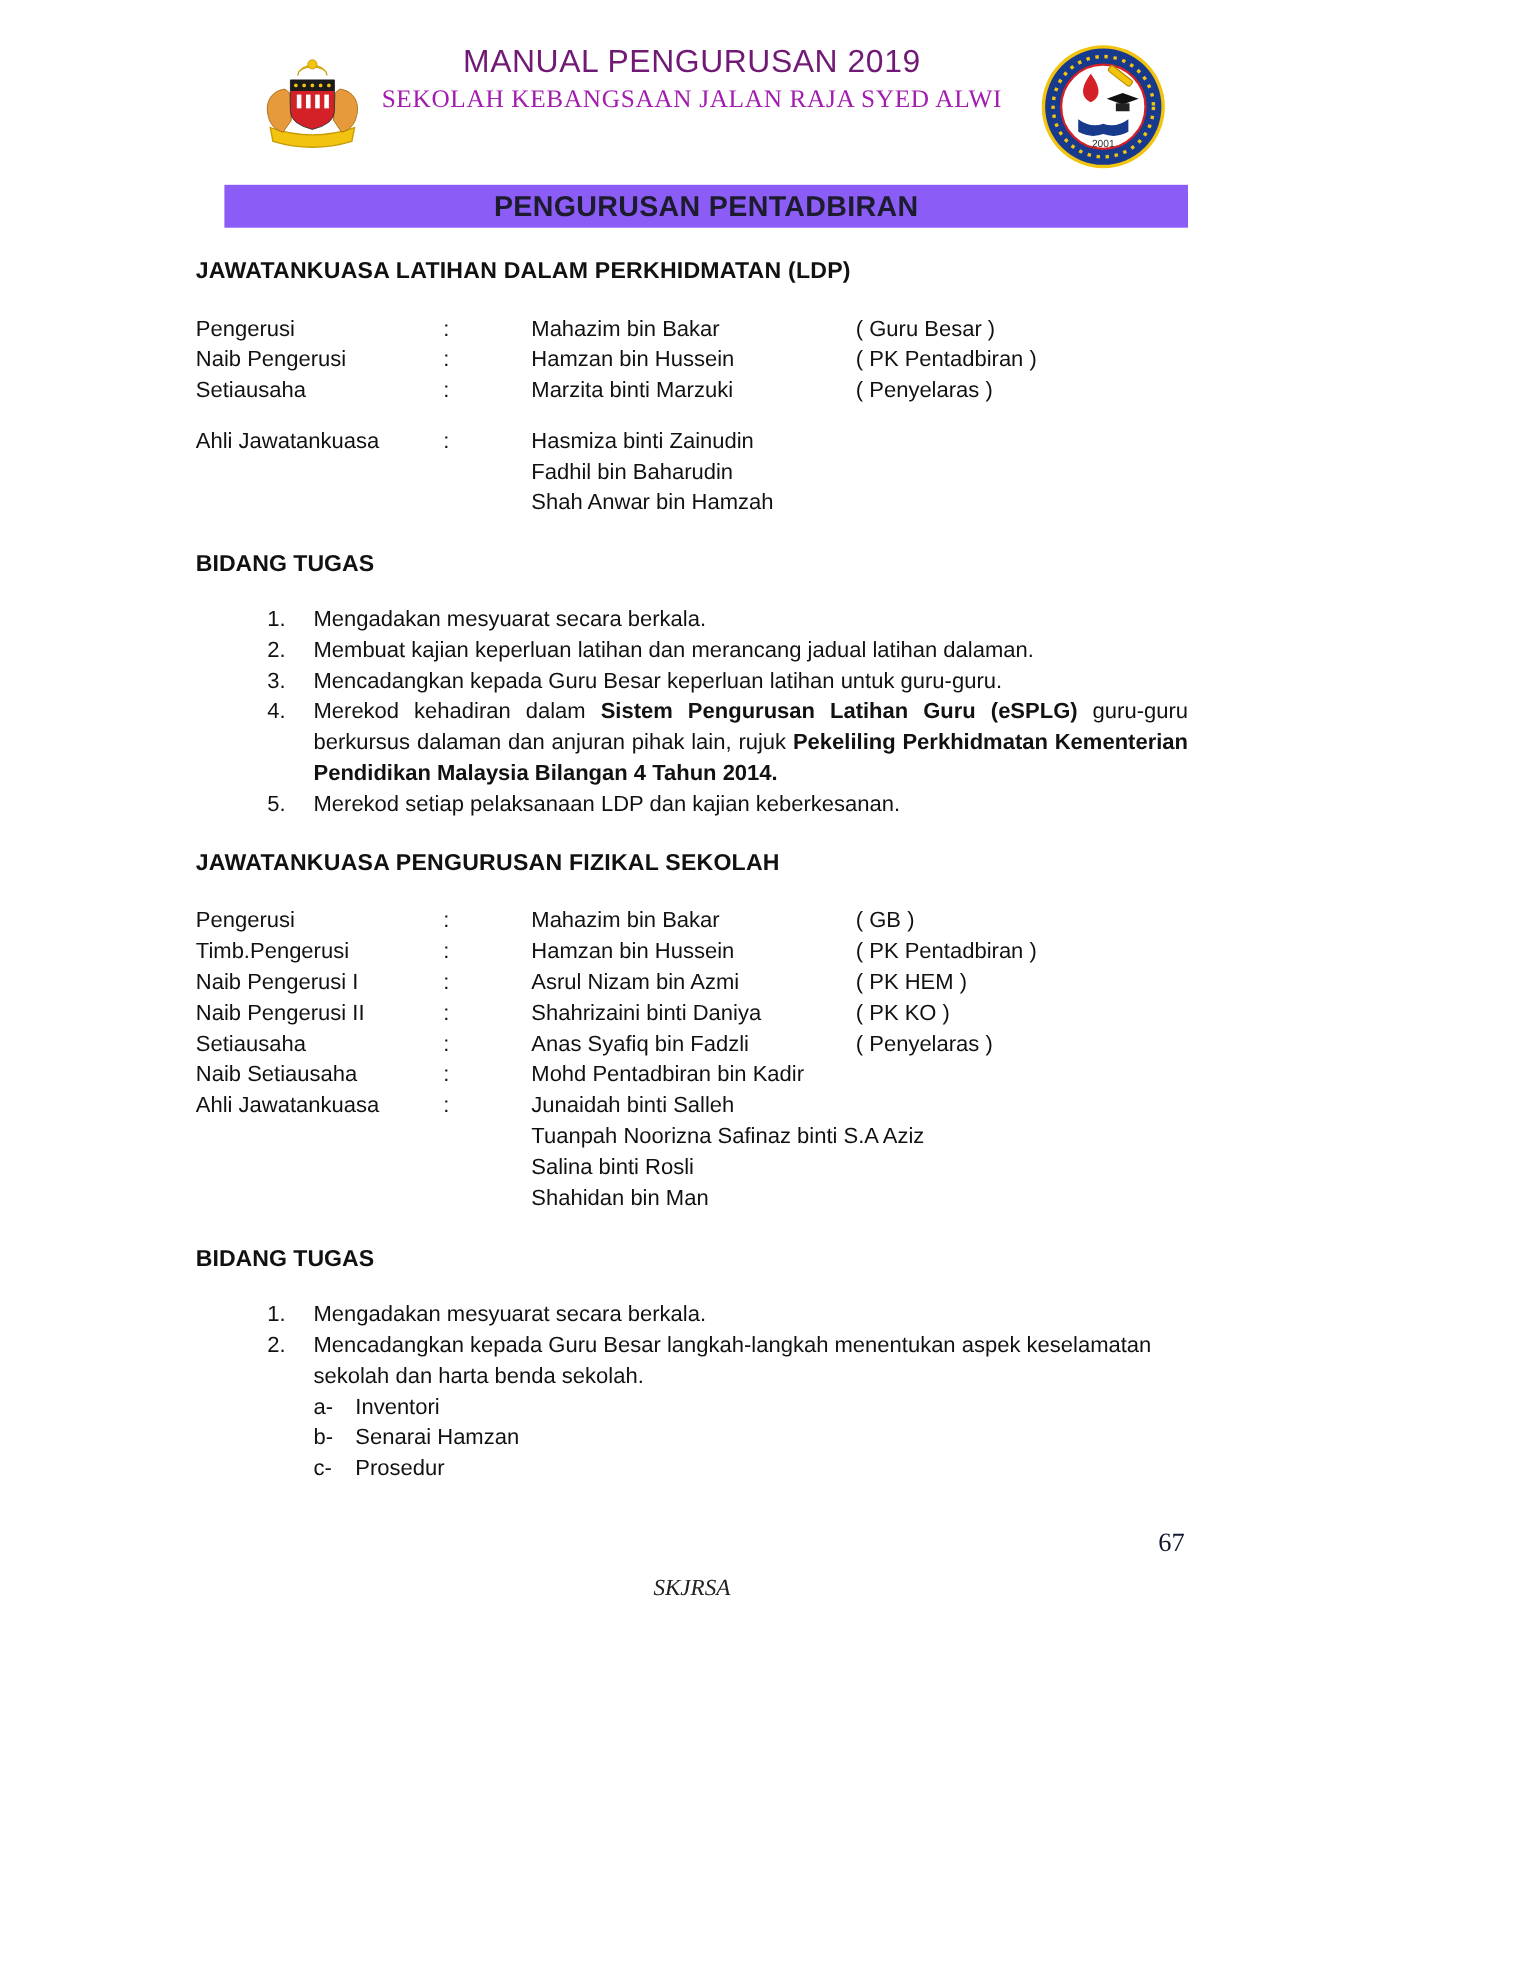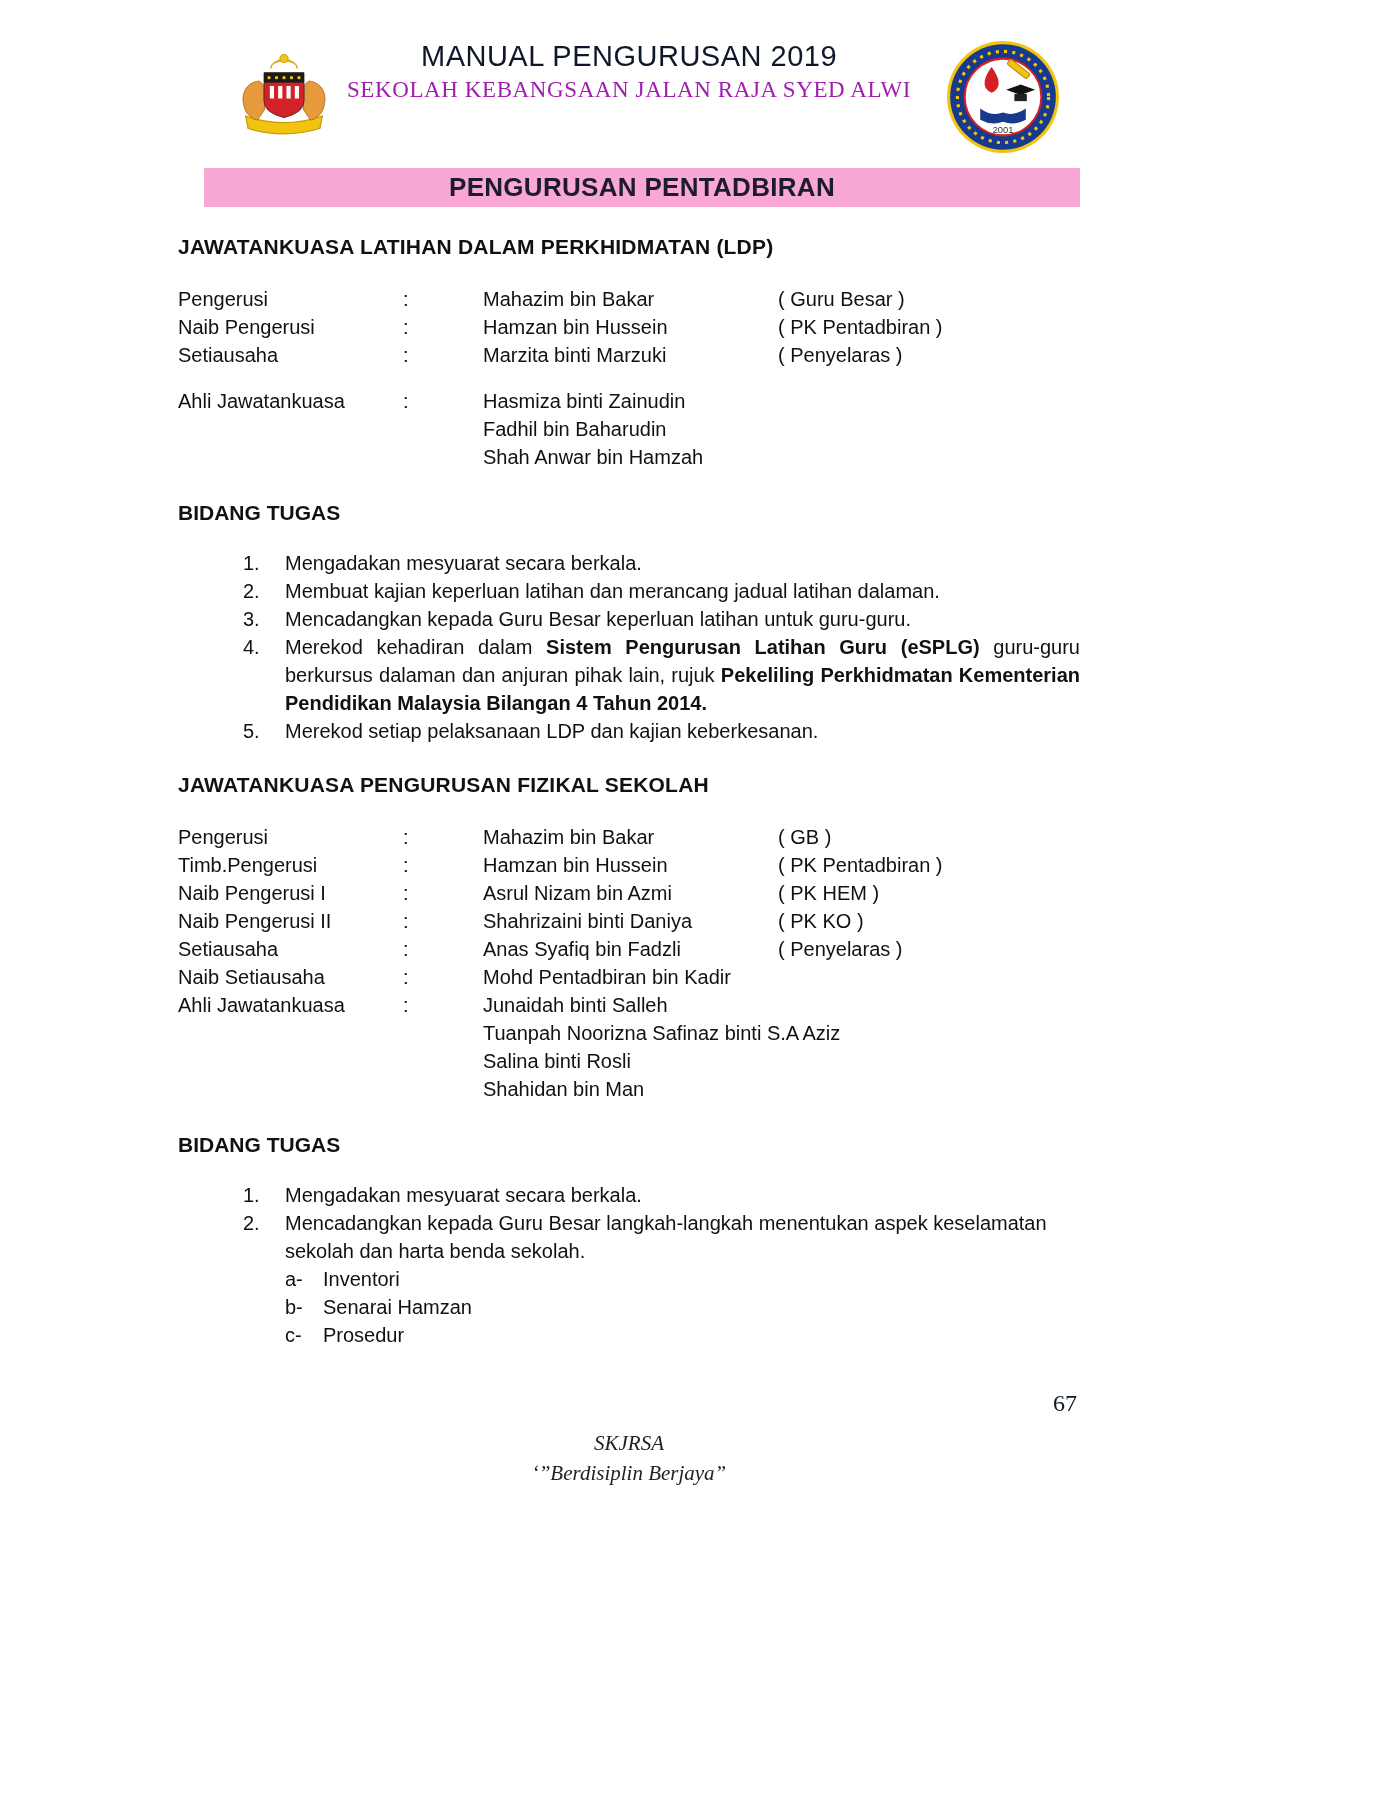--- a/index.html
+++ b/index.html
@@ -6,28 +6,28 @@
   .page {
     width:1391px;height:1800px;position:relative;background:#ffffff;
     font-family:"Liberation Sans",sans-serif;color:#111;overflow:hidden;
     margin:0 auto;
   }
   .content {position:absolute;left:178px;top:0;width:902px;}
 
   
   .header {position:relative;height:168px;}
   .header-text {position:absolute;left:0;top:40px;width:100%;text-align:center;}
-  .header-title {font-size:29px;letter-spacing:.5px;color:#0f172a;}
+  .header-title {font-size:29px;letter-spacing:.5px;color:#701a75;}
   .header-subtitle {font-family:"Liberation Serif",serif;font-size:23px;letter-spacing:.6px;margin-top:4px;color:#a21caf;}
   .logo-left {position:absolute;left:56px;top:48px;width:100px;height:96px;}
   .logo-right {position:absolute;left:768px;top:40px;width:114px;height:114px;}
   .logo-left svg,.logo-right svg {width:100%;height:100%;display:block;}
 
   
-  .banner {background:#f9a8d4;height:39px;display:flex;align-items:center;justify-content:center;
+  .banner {background:#8b5cf6;height:39px;display:flex;align-items:center;justify-content:center;
     font-weight:bold;font-size:26px;color:#1c1c2e;letter-spacing:.3px;margin-left:26px;}
 
   
   .sec-heading {margin-top:28px;font-size:21px;font-weight:bold;letter-spacing:.2px;}
   .tasks-heading {margin-top:30px;font-size:21px;font-weight:bold;}
 
   
   .committee {margin-top:26px;font-size:20px;line-height:28px;}
   .crow {display:grid;grid-template-columns:215px 70px 285px 1fr;gap:10px;}
   .c-name-wide {grid-column:3/5;}
@@ -260,15 +260,14 @@
           <span>Prosedur</span>
         </div>
       </div>
     </div>
 
   </div>
 
   <div class="page-number">67</div>
   <div class="footer">
     <div>SKJRSA</div>
-    <div>‘”Berdisiplin Berjaya”</div>
   </div>
 </div>
 
 </body></html>

